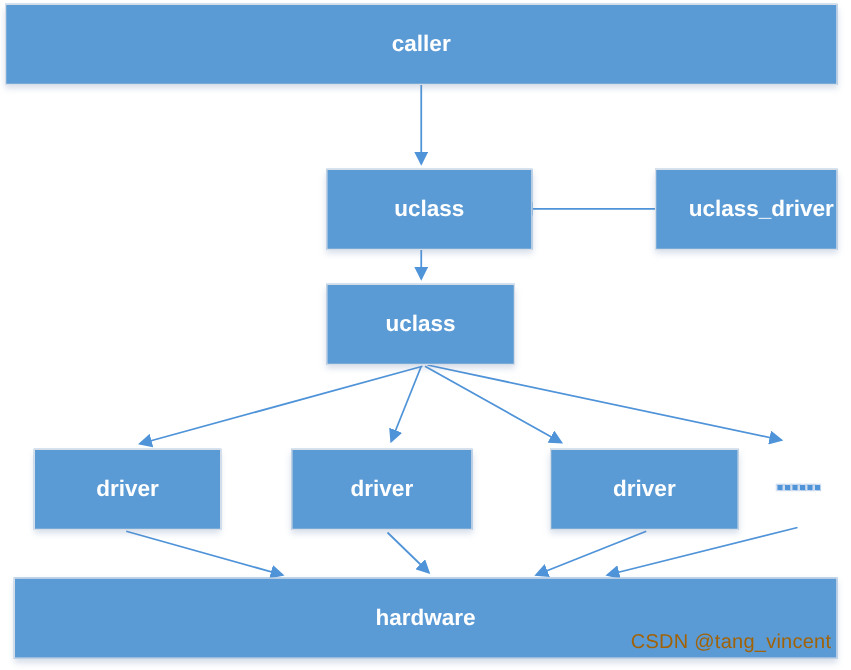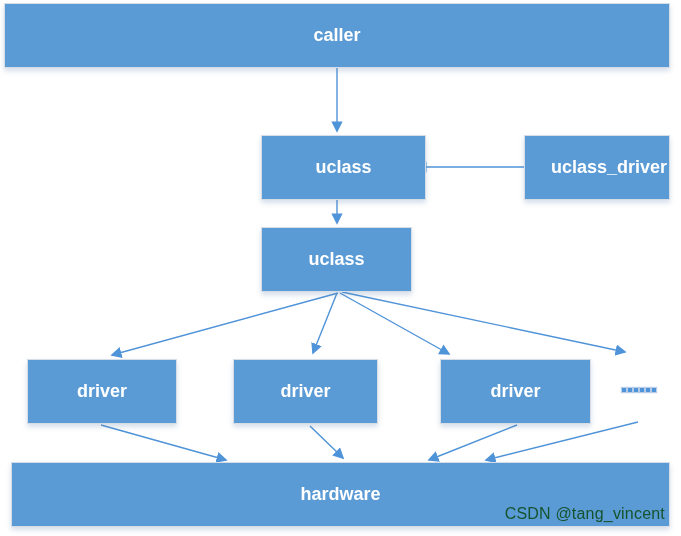--- a/index.html
+++ b/index.html
@@ -78,15 +78,15 @@
 
   <div class="more-dots" title="">
     <i></i>
       <i></i>
       <i></i>
       <i></i>
       <i></i>
       <i></i>
   </div>
 
-  <div class="watermark" style="color: #14532d;">CSDN @tang_vincent</div>
+  <div class="watermark" style="color: #a16207;">CSDN @tang_vincent</div>
 
 </div>
 
 </body></html>

